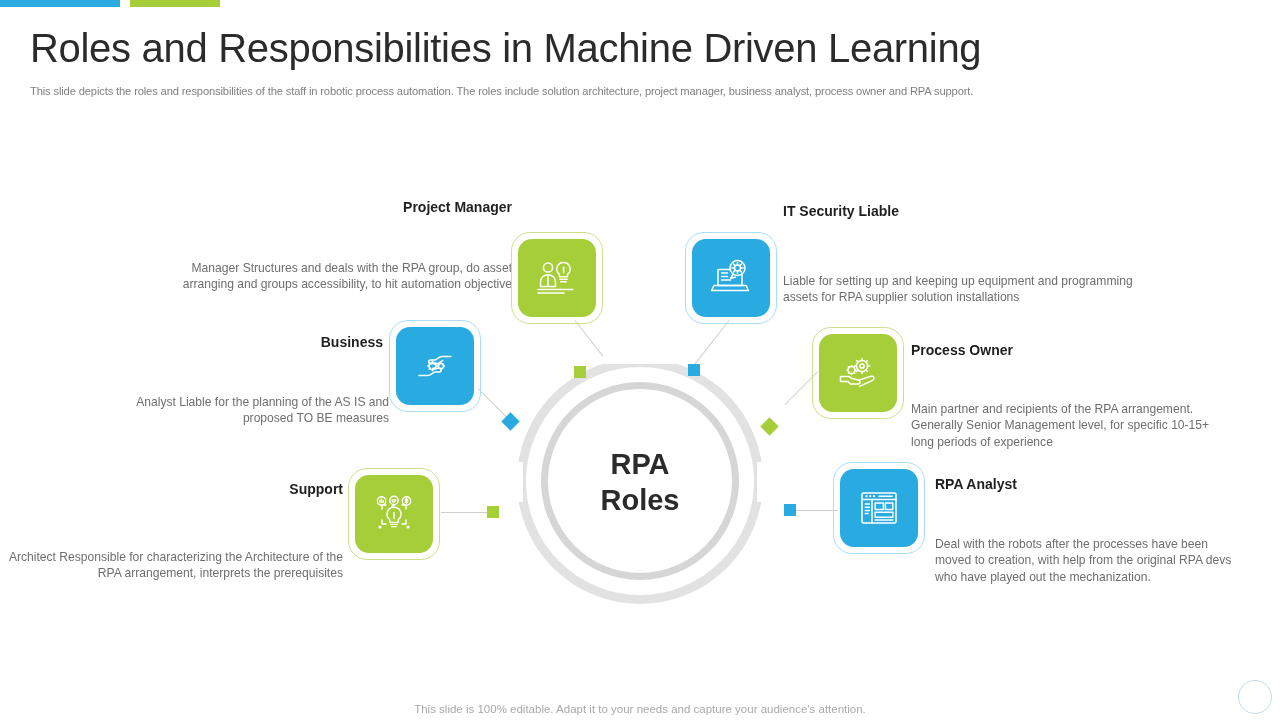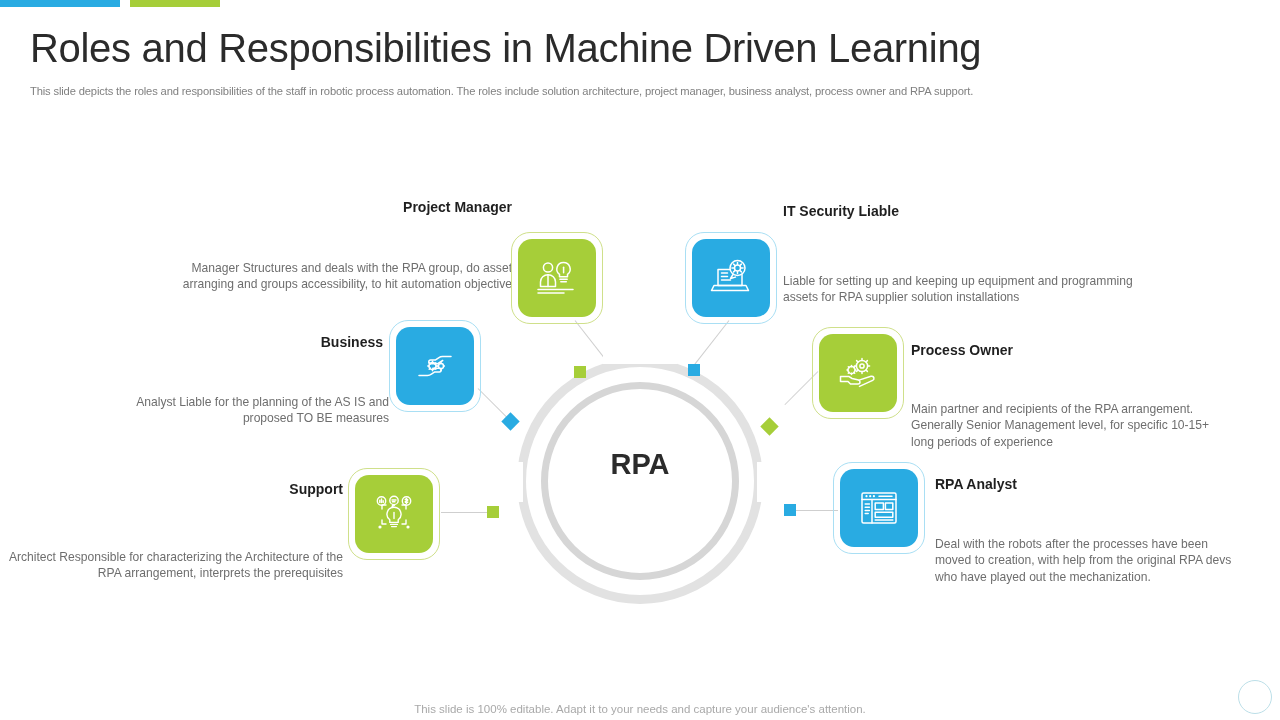--- a/index.html
+++ b/index.html
@@ -202,20 +202,21 @@
   <div class="connector" style="left:790px; top:510px; width:48px;"></div>
 
   <div class="center-wrap">
     <div class="ring-outer"></div>
     <div class="ring-gap g-top"></div>
     <div class="ring-gap g-left"></div>
     <div class="ring-gap g-right"></div>
     <div class="ring-inner"></div>
     <div class="center-label">
       <div>RPA</div>
+      <div>Roles</div>
     </div>
   </div>
 
   <div class="sq green" style="left:574px; top:366px;"></div>
   <div class="sq blue" style="left:688px; top:364px;"></div>
   <div class="diamond blue" style="left:504px; top:415px;"></div>
   <div class="diamond green" style="left:763px; top:420px;"></div>
   <div class="sq green" style="left:487px; top:506px;"></div>
   <div class="sq blue" style="left:784px; top:504px;"></div>
 

